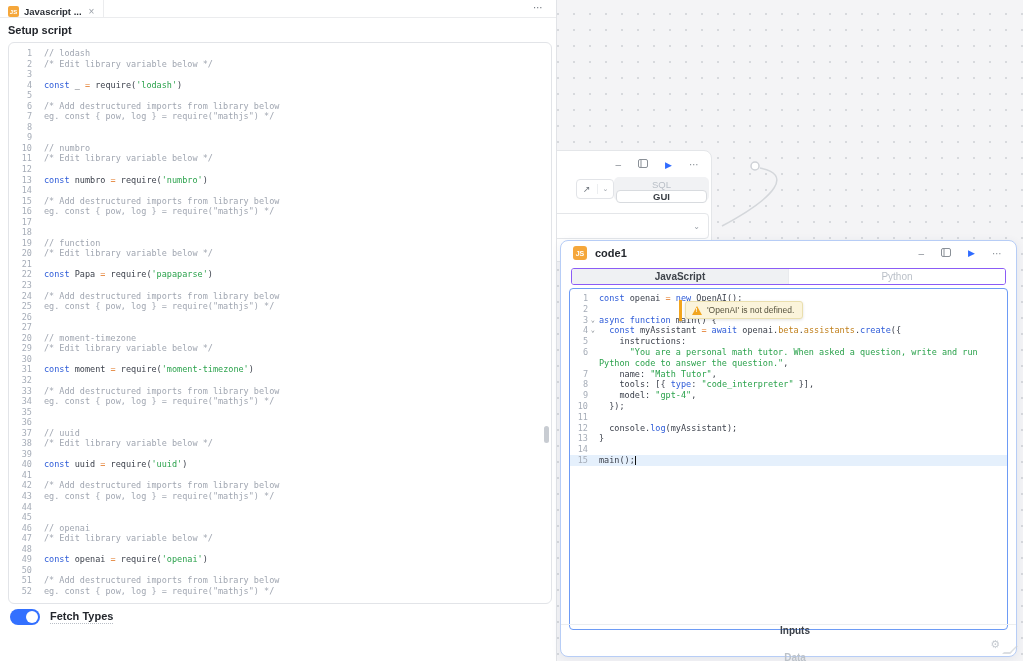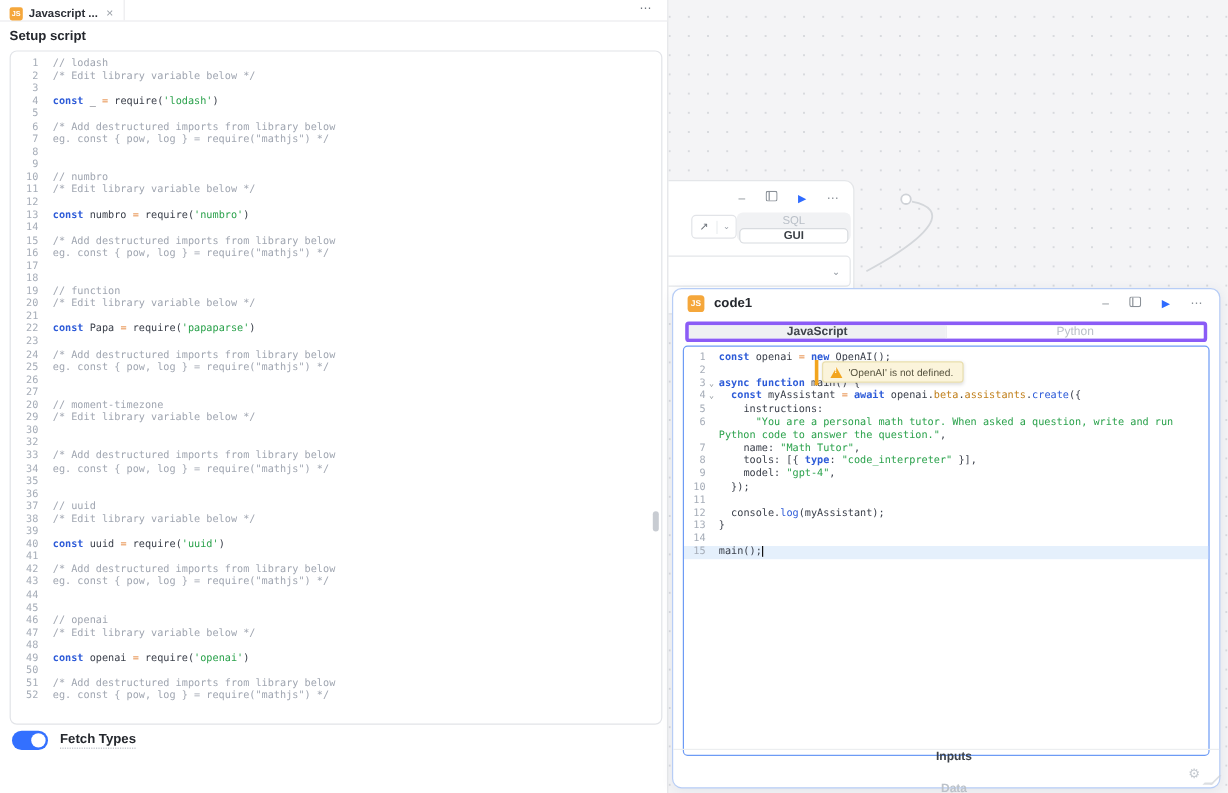--- a/index.html
+++ b/index.html
@@ -36,21 +36,21 @@
   .code-area { position:relative; padding-top:5px;
     font-family:"DejaVu Sans Mono","Liberation Mono",monospace;
     font-size:8.5px; }
   .code-line { display:flex; line-height:10.55px; }
   .code-line.rl { line-height:10.8px; }
   .gutter { flex:0 0 30px; text-align:right; padding-right:7px; color:#a6adb8;
     user-select:none; position:relative; }
   .gutter .fold { position:absolute; right:-1px; top:0; font-size:7px; color:#8a9097; }
   .lc { flex:1; padding-left:5px; padding-right:8px; white-space:pre-wrap;
     word-break:break-word; color:#3a3f4a; }
-  .tk-kw { color:#2d5bd8; font-weight:bold; }
+  .tk-kw { color:#2d5bd8; font-weight:normal; }
   .tk-op { color:#e0731d; }
   .tk-st { color:#2ba24c; }
   .tk-cm { color:#a0a6b1; }
   .tk-pr { color:#c07f1a; }
   .tk-fn { color:#2d5bd8; }
   .tk-df { color:#3a3f4a; }
   .code-line.active { background:#e5f0fc; }
   .cursor { display:inline-block; width:1px; height:9px; background:#111;
     vertical-align:middle; margin-left:0.5px; }
 
@@ -97,21 +97,21 @@
   .cp-header { position:relative; height:24px; display:flex; align-items:center;
     padding-left:12px; gap:8px; }
   .cp-badge { width:14px; height:14px; border-radius:3px; background:#f5a73b;
     color:#fff; font-size:7px; font-weight:bold; display:flex;
     align-items:center; justify-content:center; }
   .cp-title { font-size:11px; font-weight:bold; color:#24272d; }
   .cp-icons { position:absolute; right:14px; top:0; height:24px; display:flex;
     gap:17px; align-items:center; font-size:10px; color:#8a9097; }
   .cp-icons .run { color:#2f6bff; font-size:9px; }
   .cp-tabs { position:absolute; left:10px; right:10px; top:27px; height:17px;
-    border:3px solid #8b5cf6; border-radius:3px; display:flex; overflow:hidden;text-align:right; }
+    border:1px solid #8b5cf6; border-radius:3px; display:flex; overflow:hidden;text-align:right; }
   .cp-tab { flex:1; display:flex; align-items:center; justify-content:center;
     font-size:10px; cursor:pointer; }
   .cp-tab.on { background:#eff1f3; color:#3f444b; font-weight:bold; }
   .cp-tab.off { background:#fff; color:#b9bfc7; border-left:1px solid #e9ebee; }
 
   .cp-editor { position:absolute; left:8px; right:8px; top:47px; height:342px;
     border:1.5px solid #6d9bf5; border-radius:4px; background:#fff; overflow:hidden; }
   .cp-editor .code-area { padding-top:4px; }
   .cp-editor .gutter { flex:0 0 24px; padding-right:6px; }
 
@@ -300,20 +300,24 @@
           <div class="gutter">20</div>
           <div class="lc"><span class="tk-cm">// moment-timezone</span></div>
         </div>
         <div class="code-line">
           <div class="gutter">29</div>
           <div class="lc"><span class="tk-cm">/* Edit library variable below */</span></div>
         </div>
         <div class="code-line">
           <div class="gutter">30</div>
           <div class="lc">&nbsp;</div>
+        </div>
+        <div class="code-line">
+          <div class="gutter">31</div>
+          <div class="lc"><span class="tk-kw">const</span><span class="tk-df"> moment </span><span class="tk-op">=</span><span class="tk-df"> require(</span><span class="tk-st">'moment-timezone'</span><span class="tk-df">)</span></div>
         </div>
         <div class="code-line">
           <div class="gutter">32</div>
           <div class="lc">&nbsp;</div>
         </div>
         <div class="code-line">
           <div class="gutter">33</div>
           <div class="lc"><span class="tk-cm">/* Add destructured imports from library below</span></div>
         </div>
         <div class="code-line">

